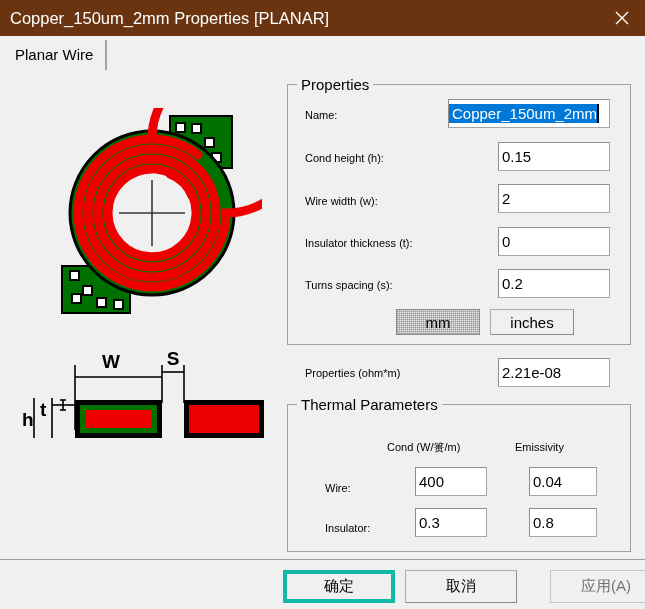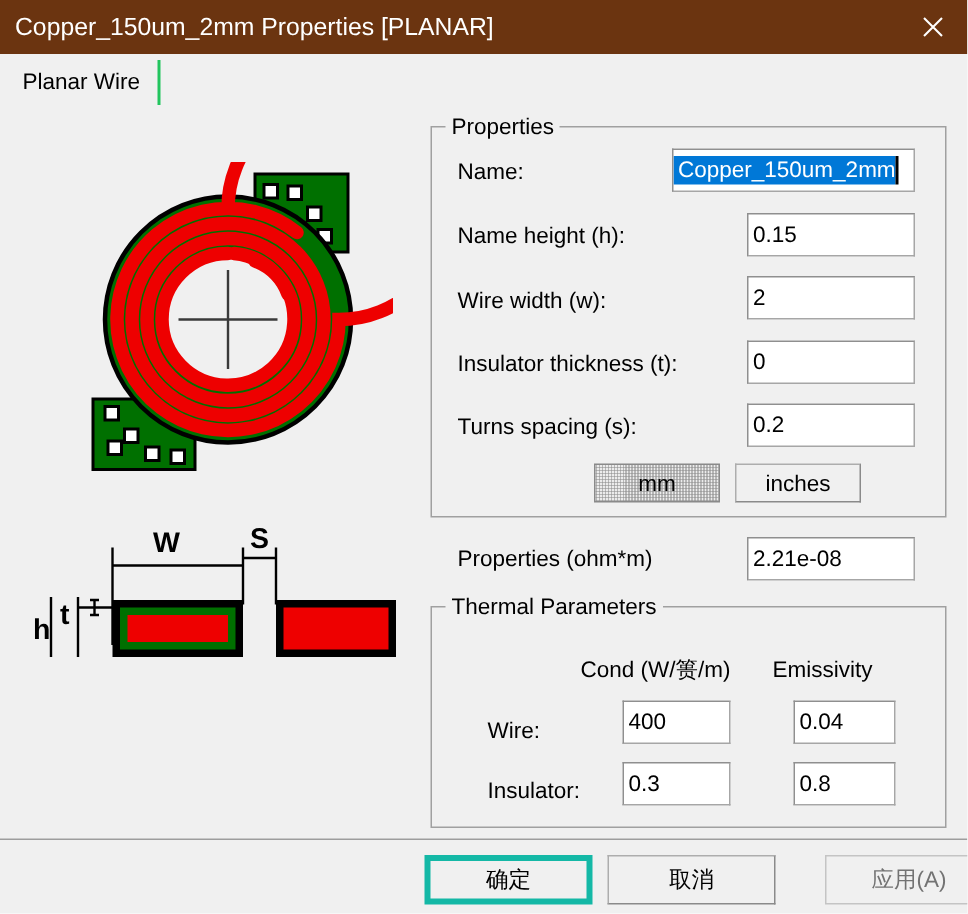--- a/index.html
+++ b/index.html
@@ -56,21 +56,21 @@
   }
   .tab {
     position: absolute;
     left: 5px; top: 4px;
     height: 30px;
     padding: 0 12px 0 10px;
     line-height: 30px;
     font-size: 15px;
     color: #000000;
     background: #f0f0f0;
-    border-right: 2px solid #22c55e;
+    border-right: 2px solid #a3a3a3;
     white-space: nowrap;
     box-sizing: border-box;
     cursor: pointer;
   }
 
   
   .client {
     position: absolute;
     left: 0; top: 70px;
     width: 645px; height: 489px;
@@ -90,21 +90,21 @@
     background: #f0f0f0;
     padding: 0 4px;
     font-size: 15px;
     color: #000000;
     white-space: nowrap;
   }
 
   
   .lbl {
     position: absolute;
-    font-size: 15px;
+    font-size: 11px;
     color: #000000;
     white-space: nowrap;
     line-height: 18px;
   }
 
   
   .field {
     position: absolute;
     background: #ffffff;
     border: 1px solid #a6a6a6;
@@ -296,21 +296,21 @@
     <div class="groupbox" style="left:287px; top:14px; width:344px; height:261px;">
       <div class="groupbox-title">Properties</div>
     </div>
 
     <div class="lbl" style="left:305px; top:36px;">Name:</div>
     <div class="field selected" style="left:448px; top:29px; width:162px; height:29px;">
       <span class="sel-text">Copper_150um_2mm</span>
         <span class="caret"></span>
     </div>
 
-    <div class="lbl" style="left:305px; top:79px;">Name height (h):</div>
+    <div class="lbl" style="left:305px; top:79px;">Cond height (h):</div>
     <div class="field" style="left:498px; top:72px; width:112px; height:29px;">0.15</div>
 
     <div class="lbl" style="left:305px; top:122px;">Wire width (w):</div>
     <div class="field" style="left:498px; top:114px; width:112px; height:29px;">2</div>
 
     <div class="lbl" style="left:305px; top:164px;">Insulator thickness (t):</div>
     <div class="field" style="left:498px; top:157px; width:112px; height:29px;">0</div>
 
     <div class="lbl" style="left:305px; top:206px;">Turns spacing (s):</div>
     <div class="field" style="left:498px; top:199px; width:112px; height:29px;">0.2</div>

